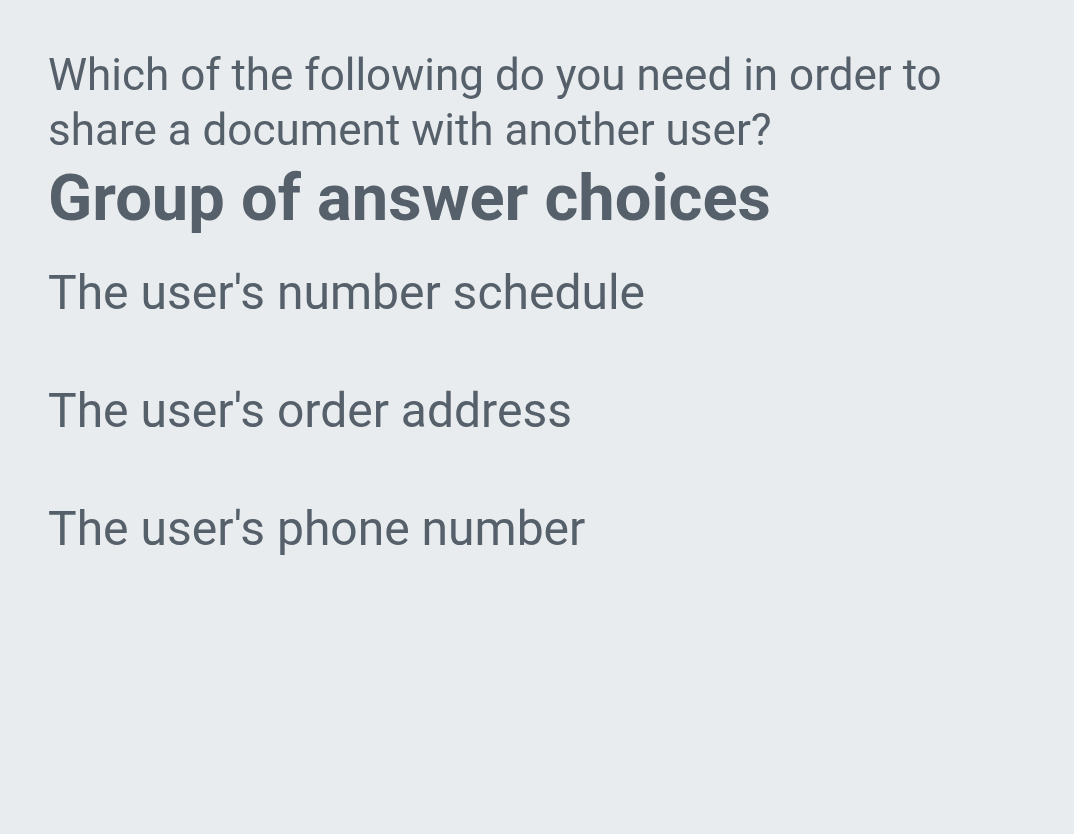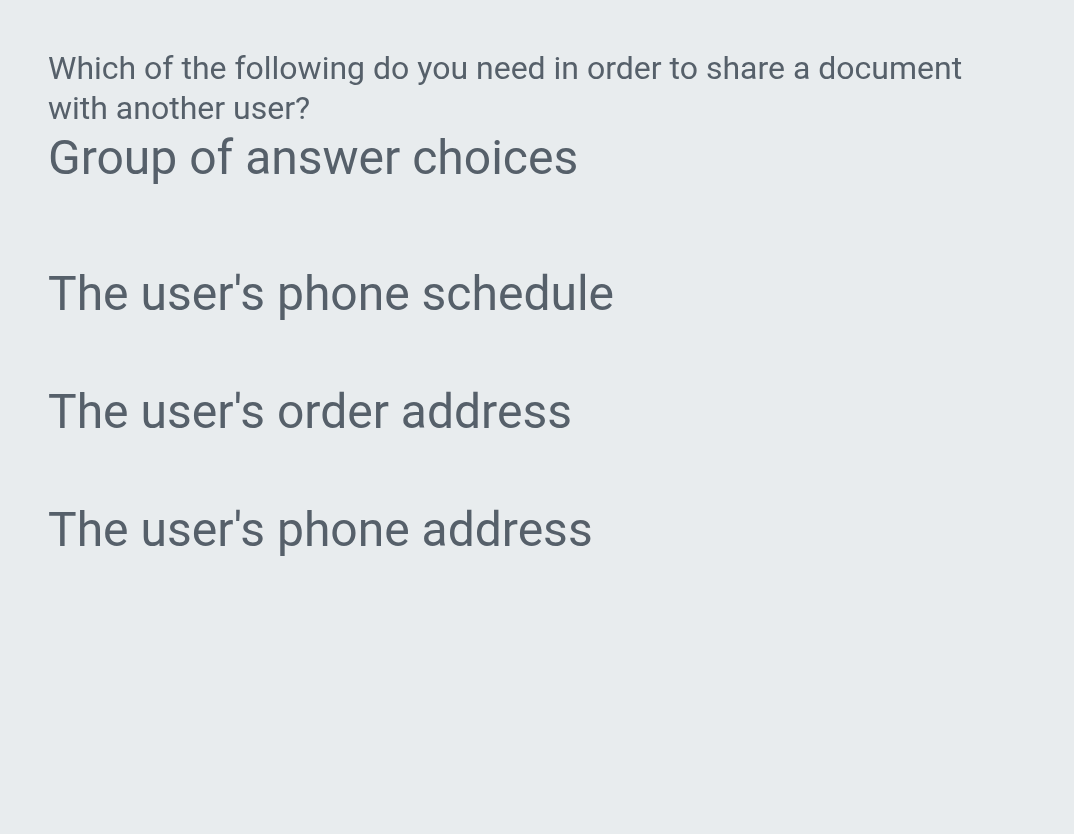--- a/index.html
+++ b/index.html
@@ -10,44 +10,44 @@
     background: #e8ecee;
     font-family: -apple-system, BlinkMacSystemFont, "Segoe UI", Roboto, "Helvetica Neue", Arial, sans-serif;
     color: #56606a;
     overflow: hidden;
   }
   .container {
     padding: 48px 48px 48px 48px;
     box-sizing: border-box;
   }
   .question {
-    font-size: 32px;
+    font-size: 44px;
     line-height: 1.25;
     font-weight: 400;
     margin: 0;
   }
   .group-label {
-    font-size: 48px;
+    font-size: 65px;
     line-height: 1.25;
-    font-weight: 400;
-    margin: 0 0 76px 0;
+    font-weight: 700;
+    margin: 0 0 24px 0;
   }
   .choice {
     font-size: 48px;
     line-height: 1.25;
     font-weight: 400;
     margin: 0 0 58px 0;
   }
   .choice:last-child {
     margin-bottom: 0;
   }
 </style>
 </head>
 <body>
 
 <div class="container">
   <p class="question">Which of the following do you need in order to share a document with another user?</p>
   <p class="group-label">Group of answer choices</p>
 
-  <p class="choice">The user's phone schedule</p>
+  <p class="choice">The user's number schedule</p>
   <p class="choice">The user's order address</p>
-  <p class="choice">The user's phone address</p>
+  <p class="choice">The user's phone number</p>
 </div>
 
 </body></html>

